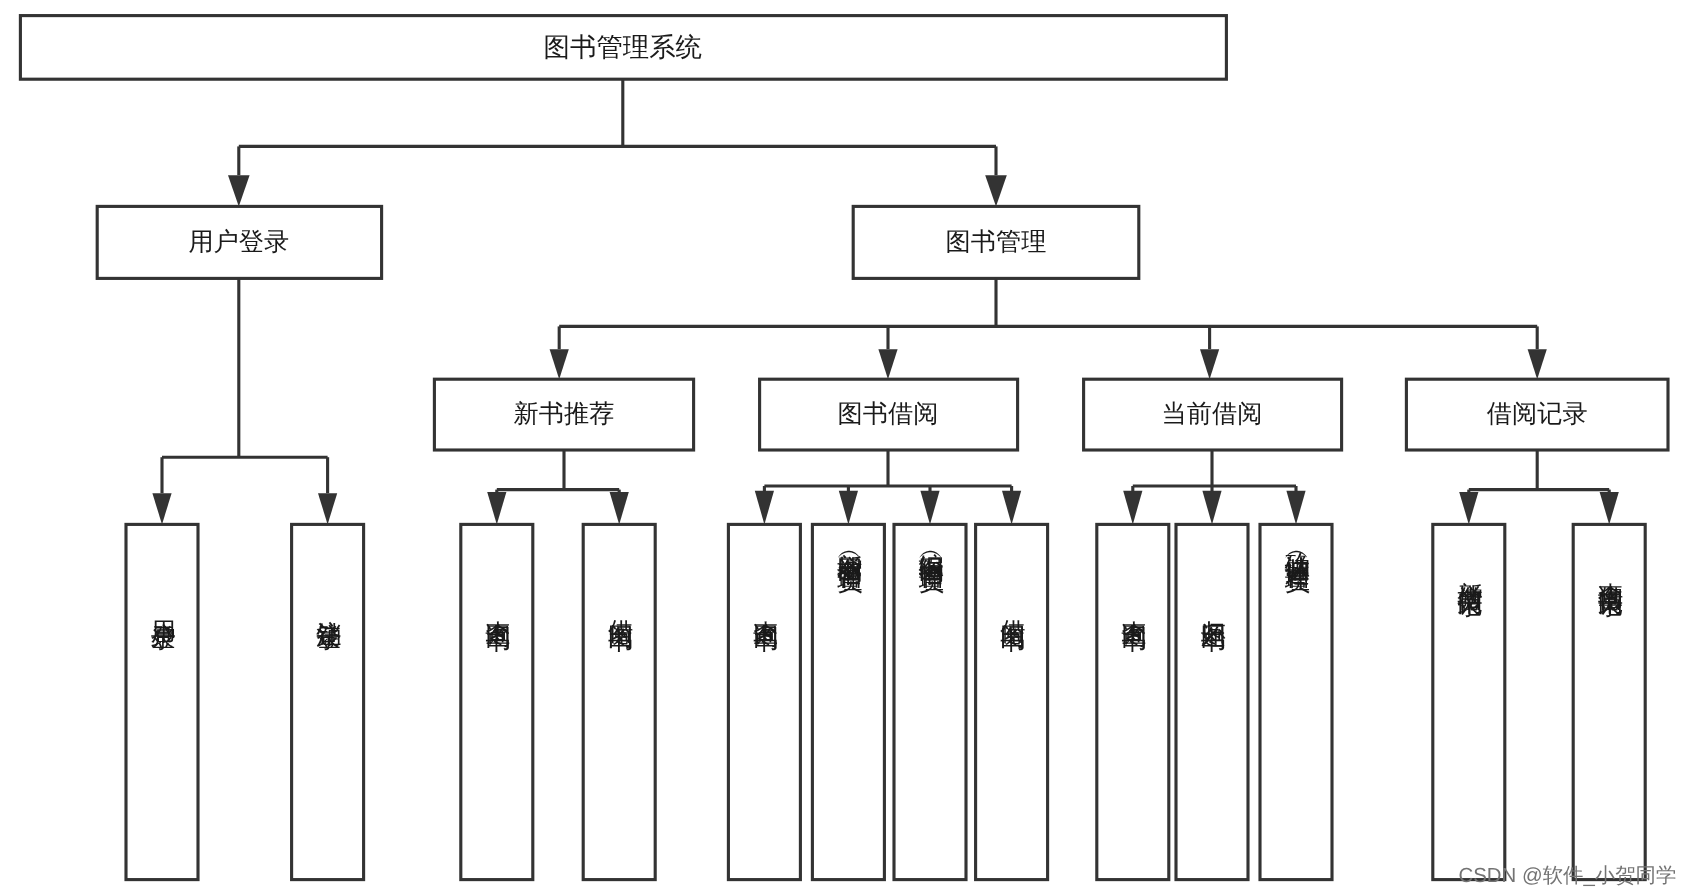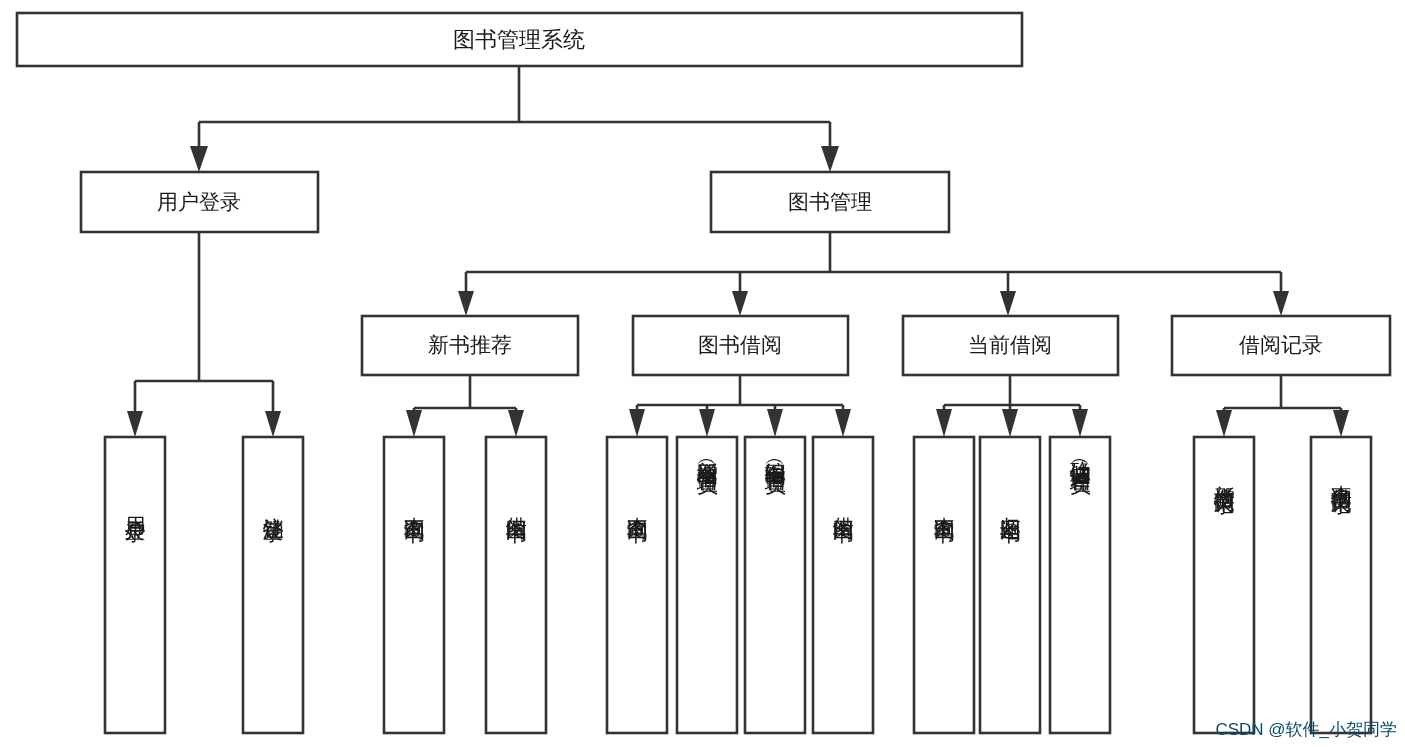--- a/index.html
+++ b/index.html
@@ -72,21 +72,21 @@
     color: #1a1a1a;
     letter-spacing: 2px;
     white-space: nowrap;
   }
   .watermark {
     position: absolute;
     right: 8px;
     bottom: 6px;
     font-family: "Liberation Sans", "DejaVu Sans", sans-serif;
     font-size: 17px;
-    color: #0c4a6e;
+    color: #737373;
     white-space: nowrap;
     pointer-events: none;
   }
 </style>
 </head>
 <body>
 
 <div id="diagram-root">
 
   <svg class="diagram-canvas" viewBox="0 0 1405 747">

